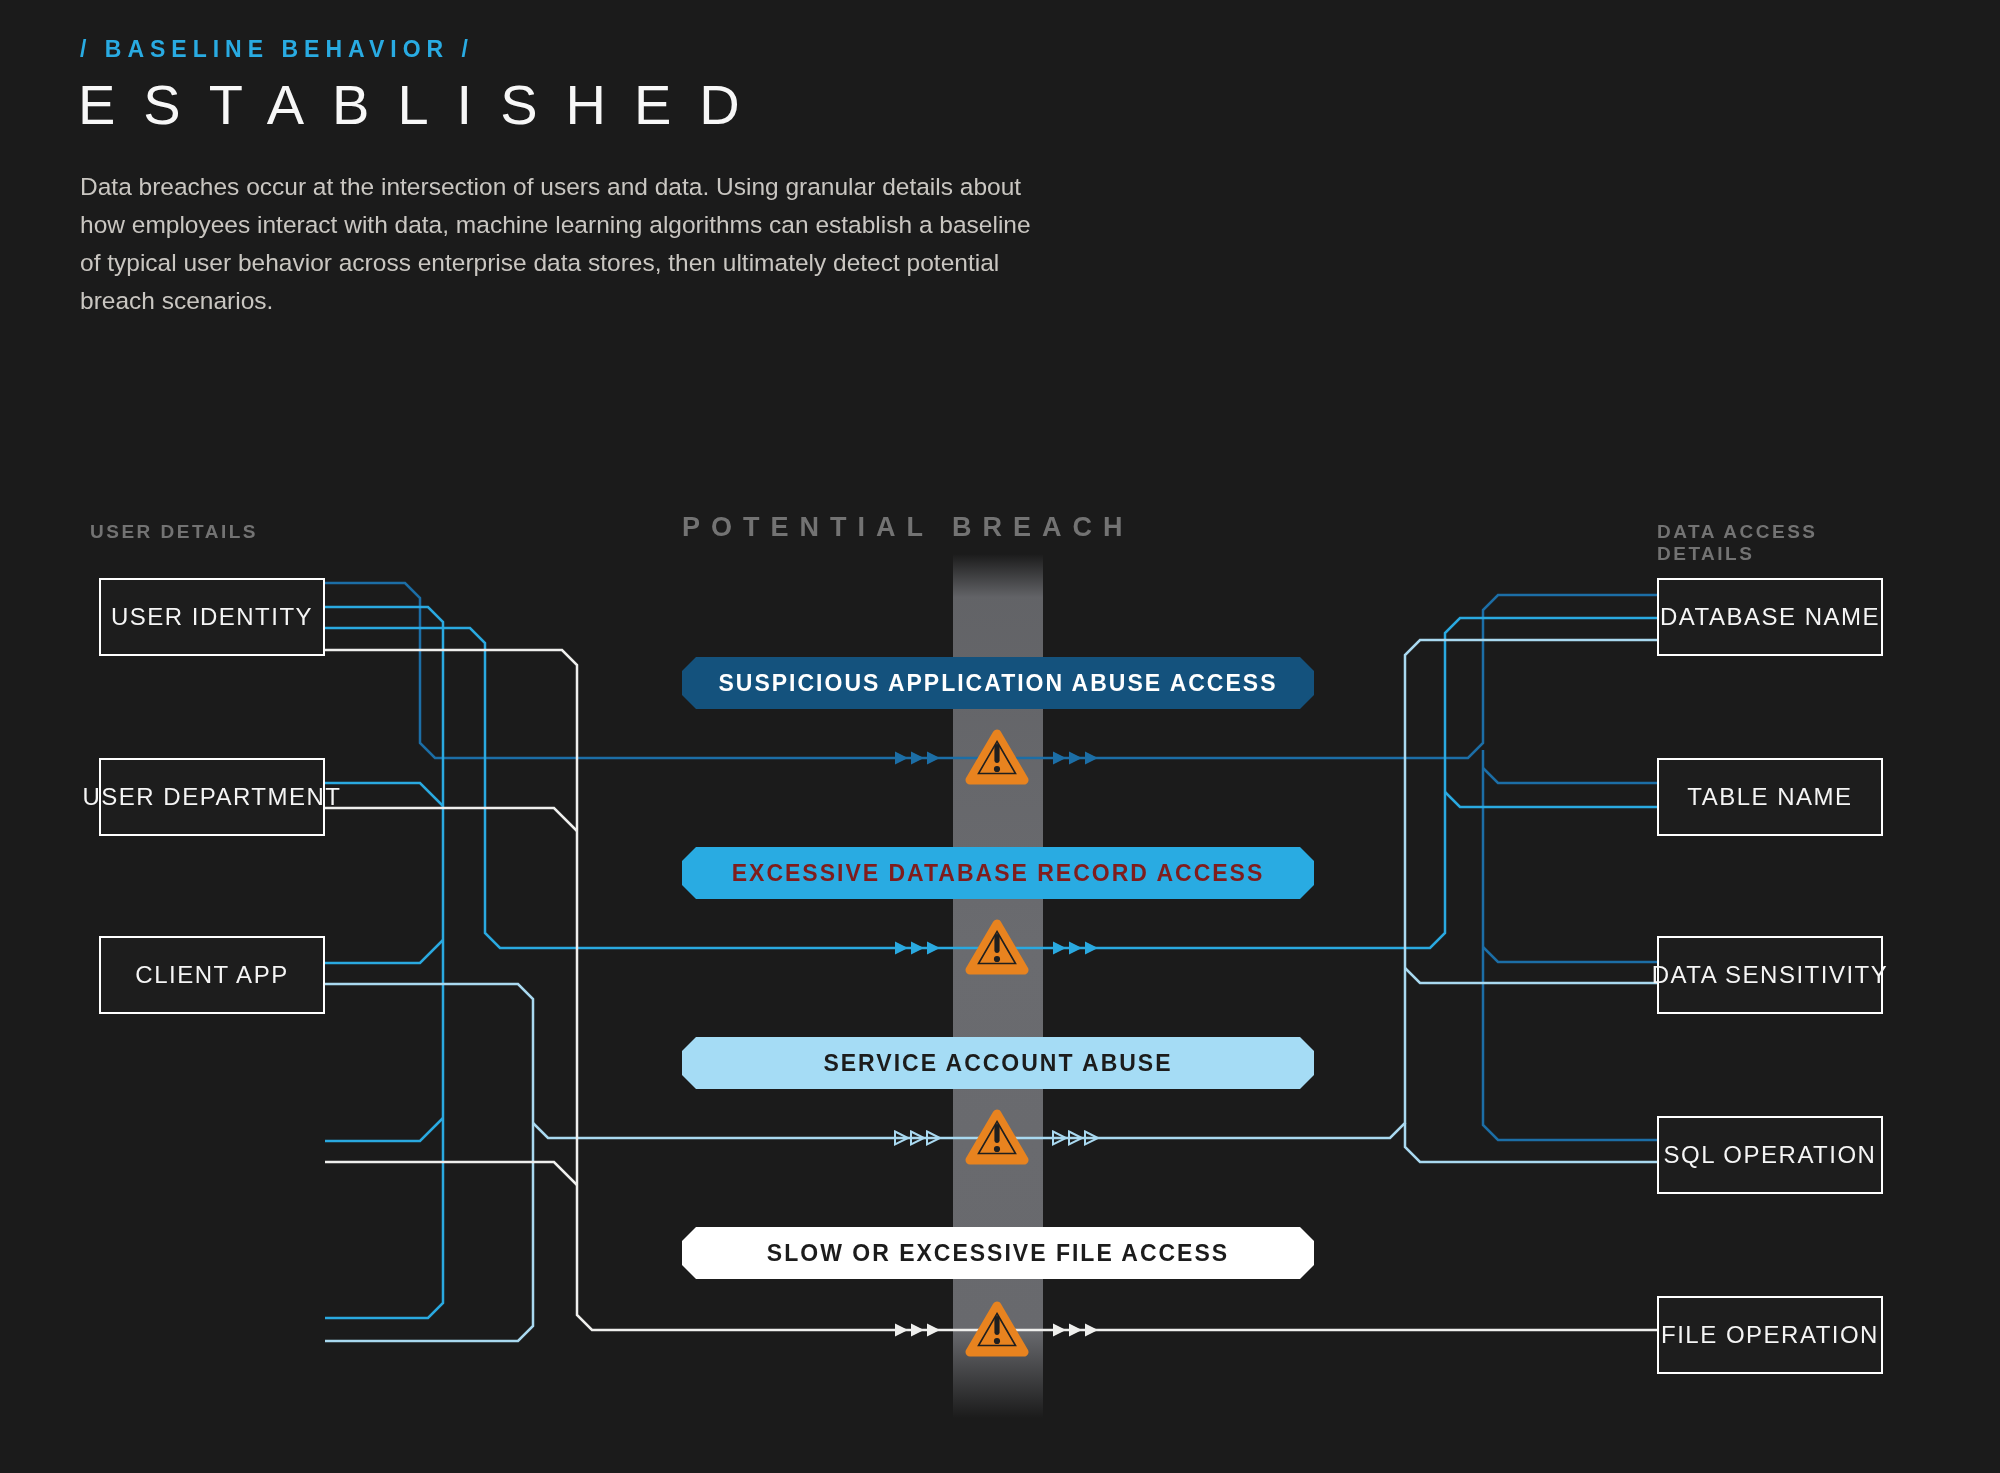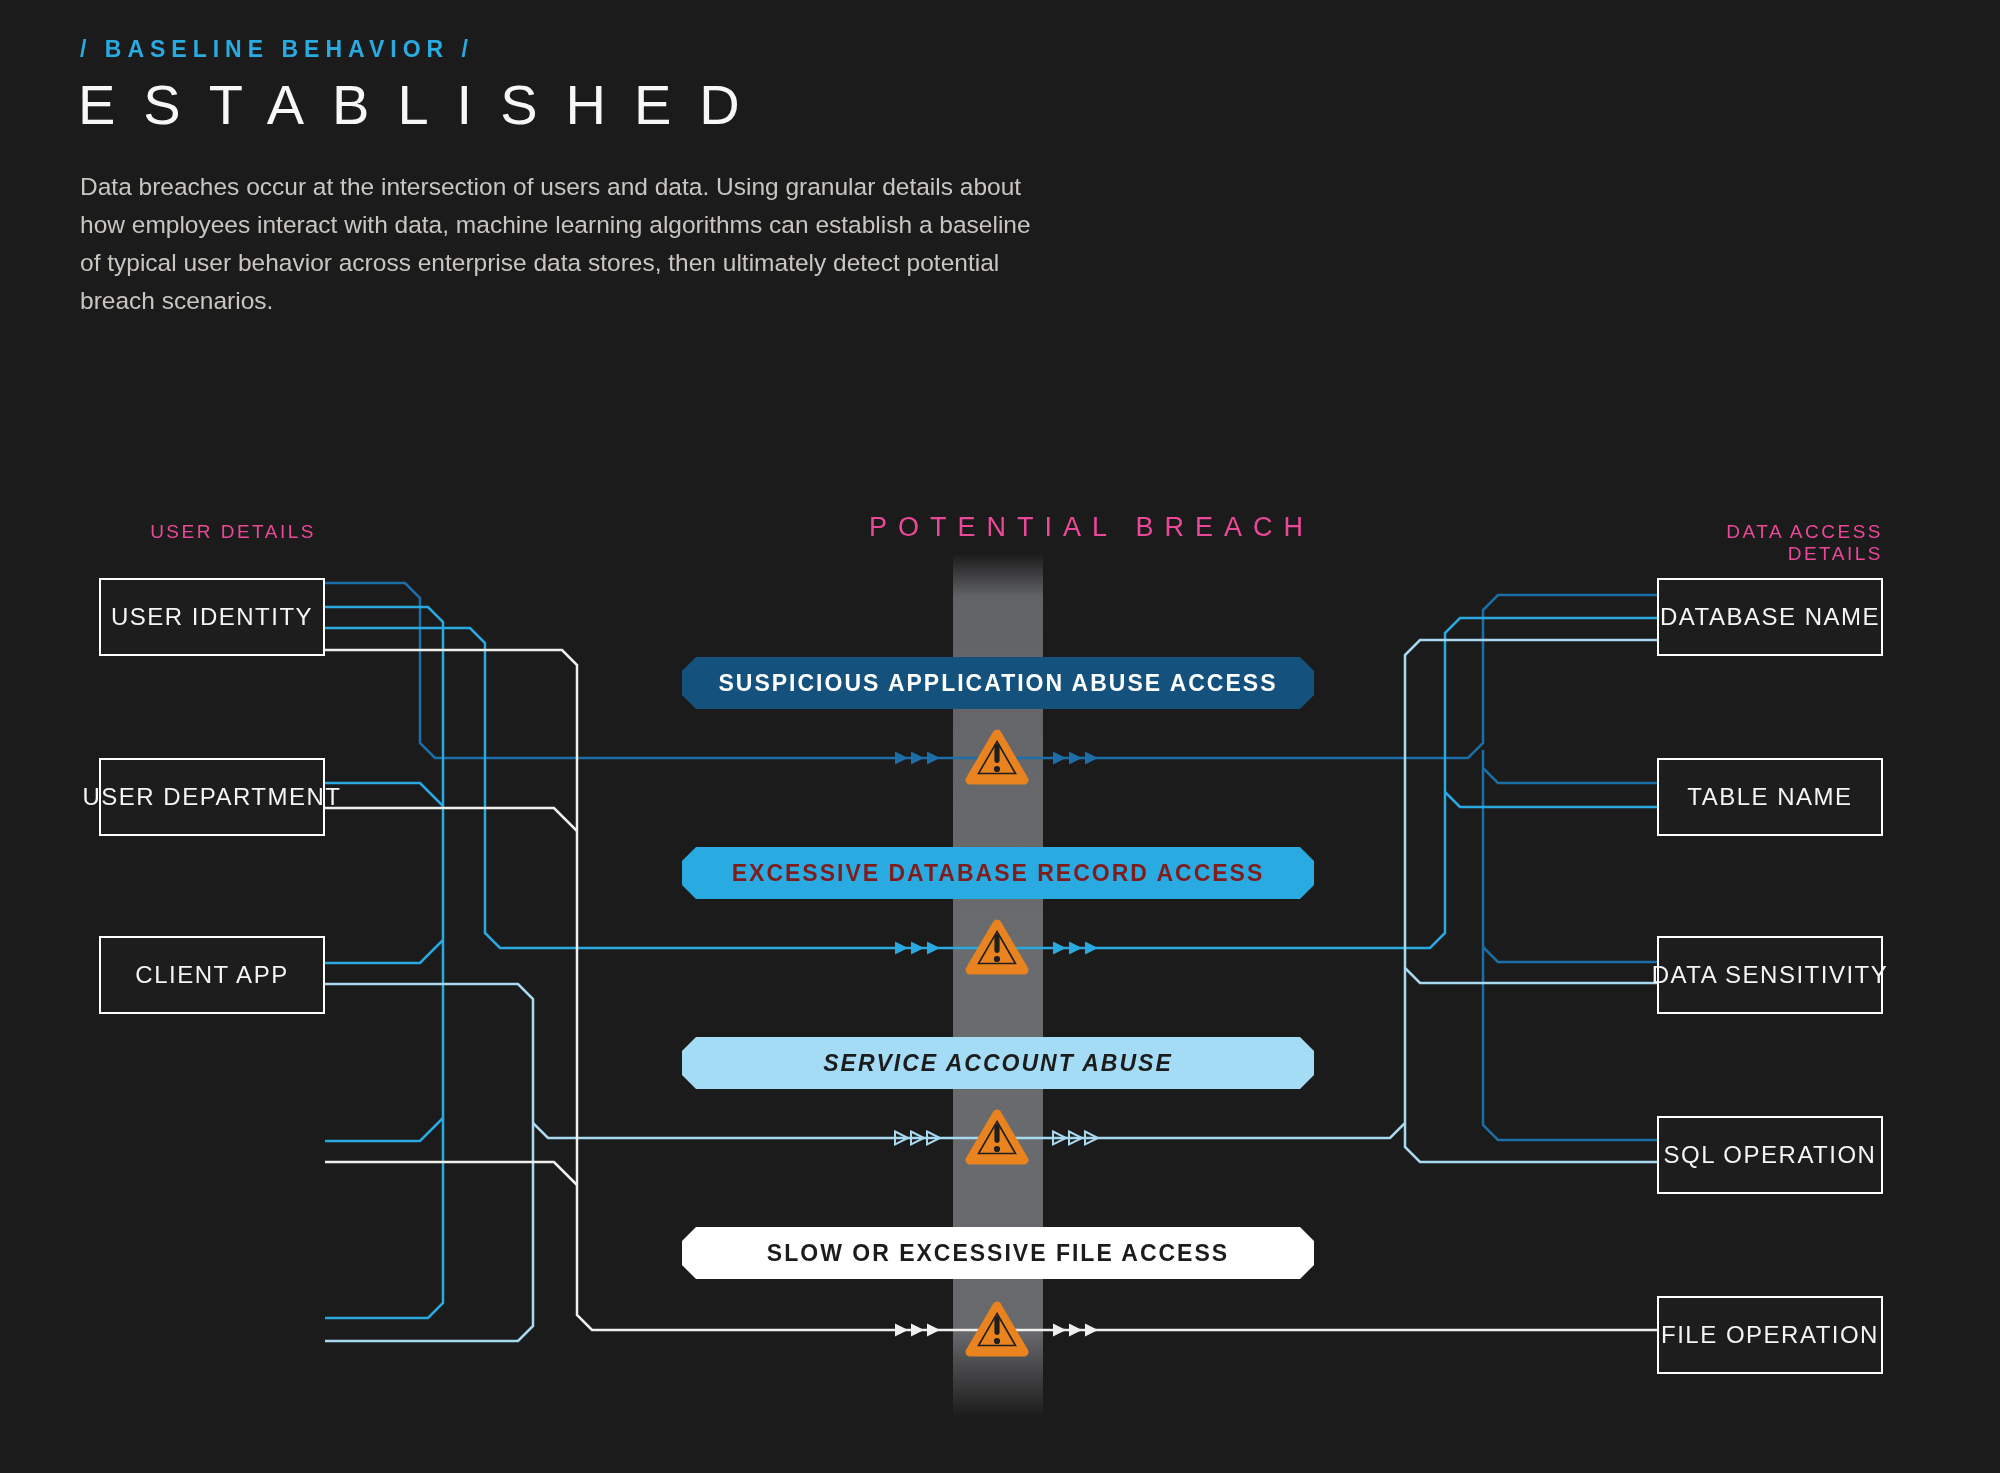--- a/index.html
+++ b/index.html
@@ -17,21 +17,21 @@
   .main-title{
     left:78px;top:72px;
     color:#f7f7f7;font-size:56px;font-weight:normal;letter-spacing:28px;
   }
   .description{
     left:80px;top:168px;width:960px;
     color:#c9c6c1;font-size:24.5px;line-height:38px;font-weight:normal;
   }
   
   .col-header{
-    color:#ec4899;font-weight:normal;text-align:right;
+    color:#737373;font-weight:bold;text-align:left;
   }
   .col-header.side{font-size:19px;letter-spacing:2.5px;top:521px;}
   .col-header.center{font-size:27px;letter-spacing:11px;top:512px;left:682px;width:632px;}
   .col-header.left{left:90px;width:226px;}
   .col-header.right{left:1657px;width:226px;}
   
   .side-box{
     width:222px;height:74px;border:2px solid #ffffff;background:#1d1d1d;
     display:flex;align-items:center;justify-content:center;
     color:#f5f5f5;font-size:24px;letter-spacing:1.5px;white-space:nowrap;
@@ -180,20 +180,20 @@
   <div class="abs side-box r" style="top:1296px">
       <span>FILE OPERATION</span>
     </div>
 
   <div class="abs scenario" style="top: 657px; background: rgb(20, 82, 125); color: rgb(255, 255, 255);">
        <span>SUSPICIOUS APPLICATION ABUSE ACCESS</span>
     </div>
   <div class="abs scenario" style="top: 847px; background: rgb(41, 171, 226); color: #7f1d1d;">
        <span>EXCESSIVE DATABASE RECORD ACCESS</span>
     </div>
-  <div class="abs scenario" style="top: 1037px; background: rgb(165, 220, 245); color: rgb(28, 28, 28); font-style: italic;">
+  <div class="abs scenario" style="top: 1037px; background: rgb(165, 220, 245); color: rgb(28, 28, 28);">
        <span>SERVICE ACCOUNT ABUSE</span>
     </div>
   <div class="abs scenario" style="top: 1227px; background: rgb(255, 255, 255); color: rgb(28, 28, 28);">
        <span>SLOW OR EXCESSIVE FILE ACCESS</span>
     </div>
 
 </div>
 
 </body></html>

